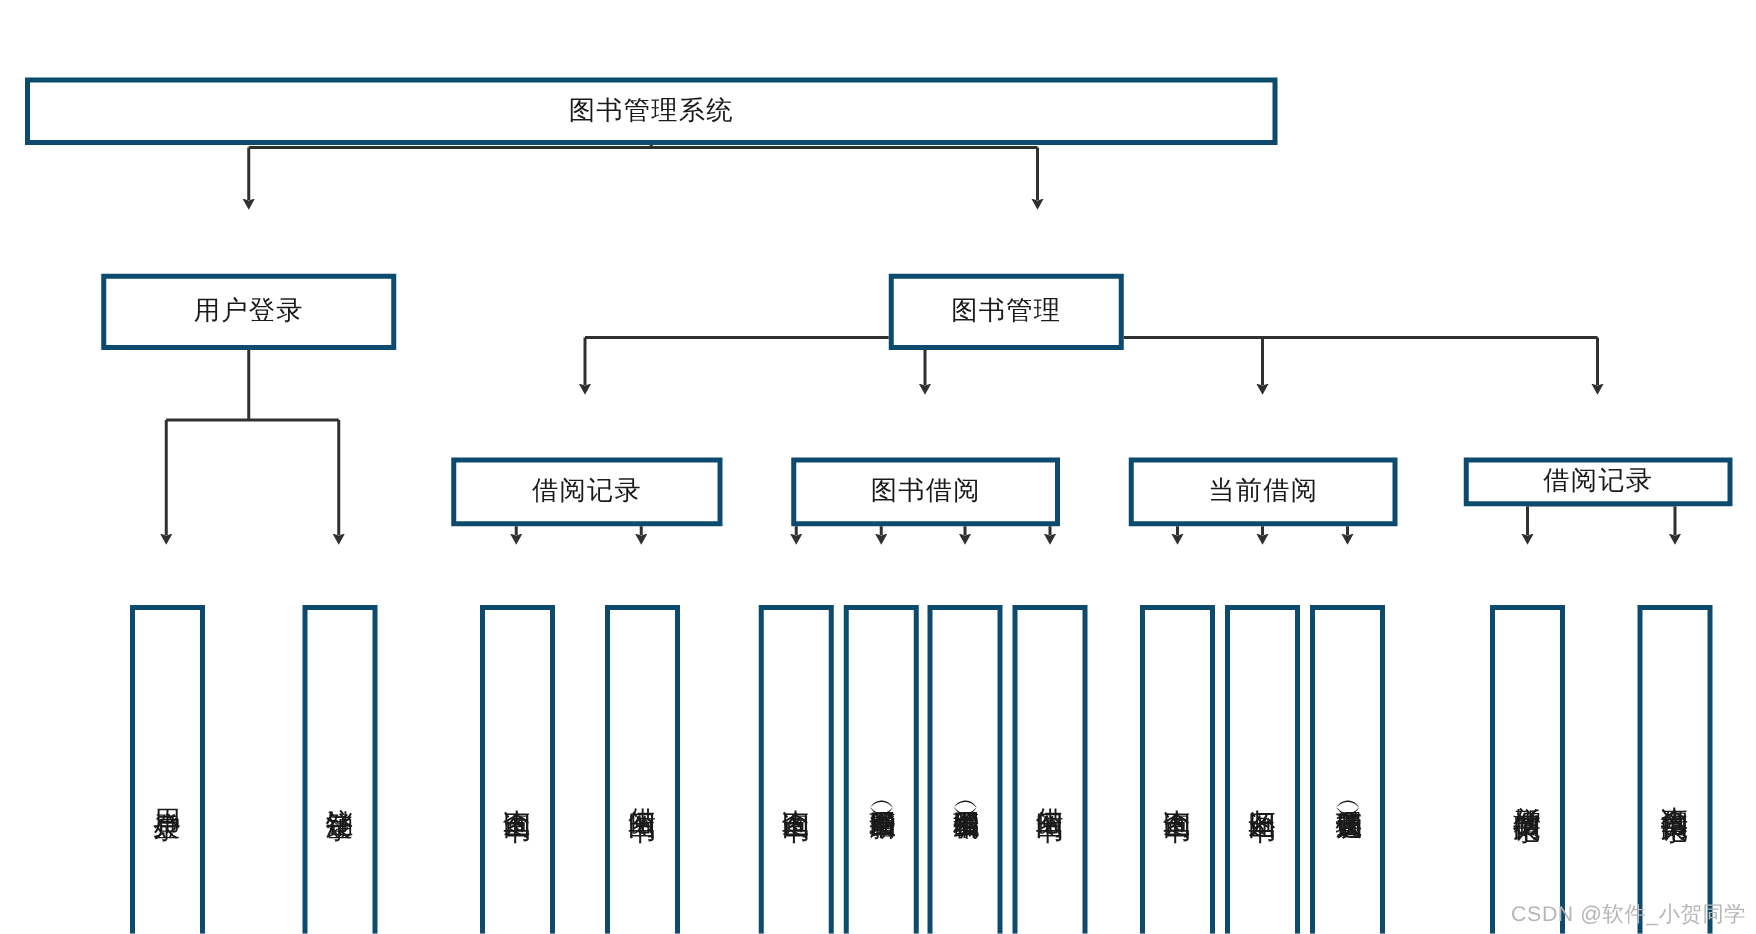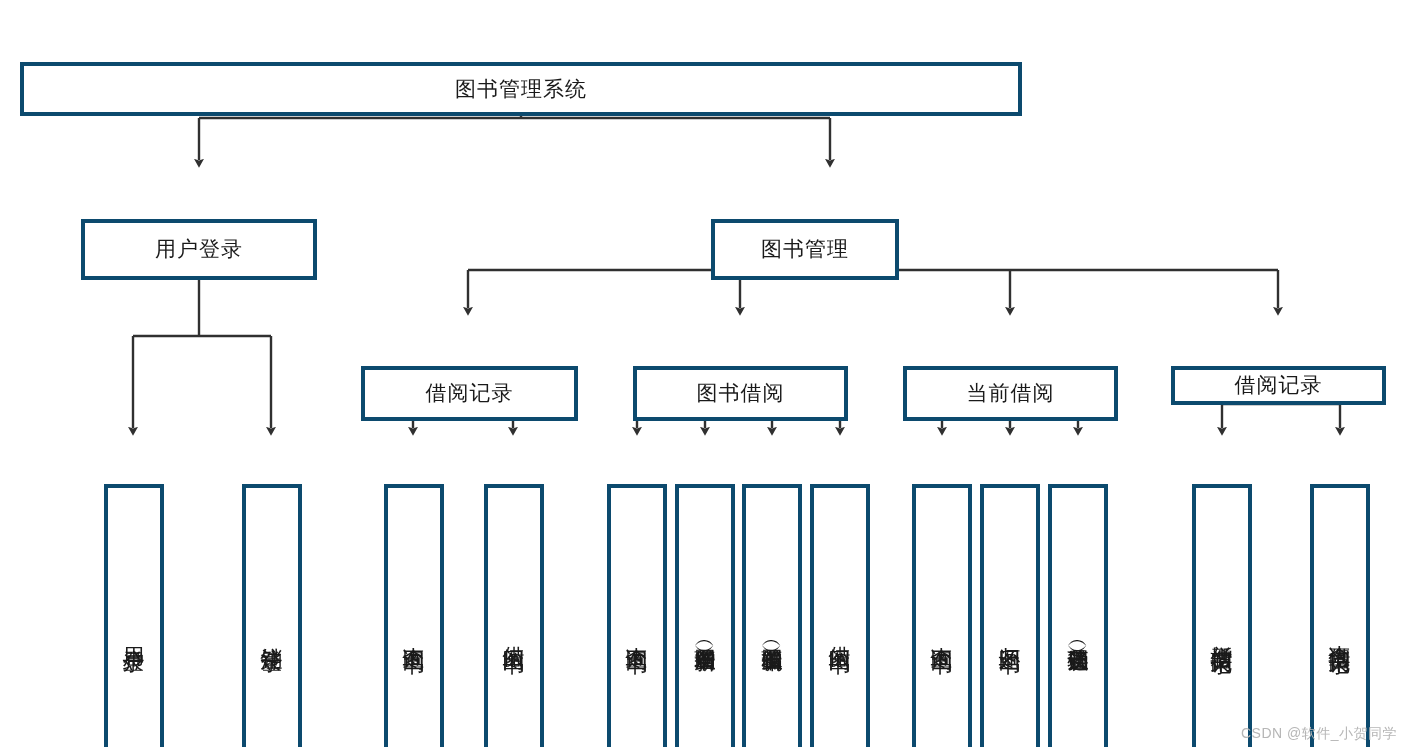--- a/index.html
+++ b/index.html
@@ -51,21 +51,21 @@
     text-align: center;
   }
   .node-v.tight {
     font-size: 21px;
     letter-spacing: 0px;
   }
   #watermark {
     position: absolute;
     right: 8px;
     bottom: 4px;
-    font-size: 14px;
+    font-size: 17px;
     color: #b6b6b6;
     white-space: nowrap;
     letter-spacing: 0.5px;
   }
 </style>
 </head>
 <body>
 
 <div id="canvas">
 

